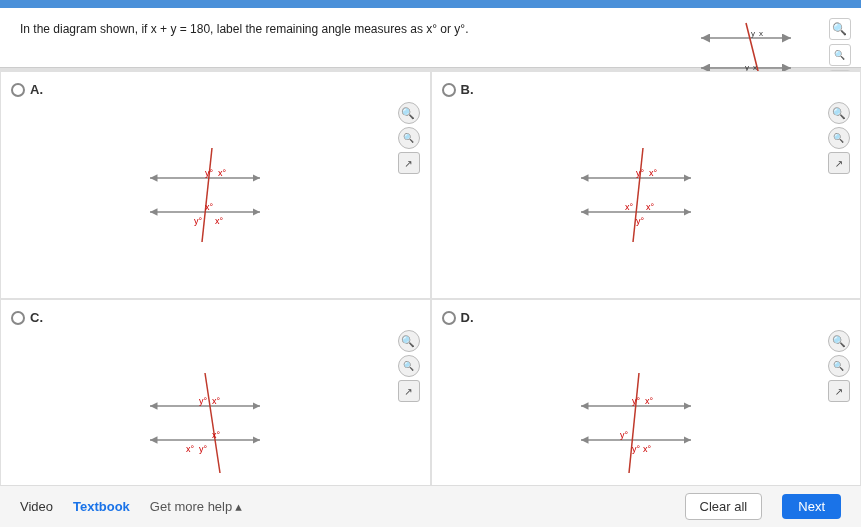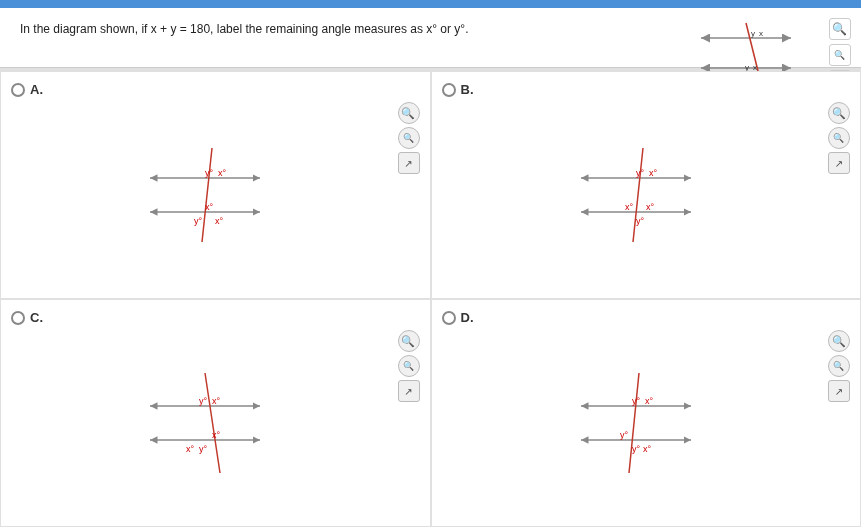--- a/index.html
+++ b/index.html
@@ -422,14 +422,24 @@
       </div>
       <div class="answer-zoom-icons">
         <div class="zoom-btn">🔍</div>
         <div class="zoom-btn" style="font-size:9px;">🔍</div>
         <div class="ext-btn">↗</div>
       </div>
     </div>
 
   </div>
 
+  <div class="bottom-bar">
+    <span class="bottom-link">Video</span>
+    <span class="bottom-link active">Textbook</span>
+    <span class="get-more-help">
+      <span>Get more help</span>
+      <span>▴</span>
+    </span>
+    <button class="clear-all-btn">Clear all</button>
+    <button class="next-btn">Next</button>
+  </div>
 
 </div>
 
 </body></html>

